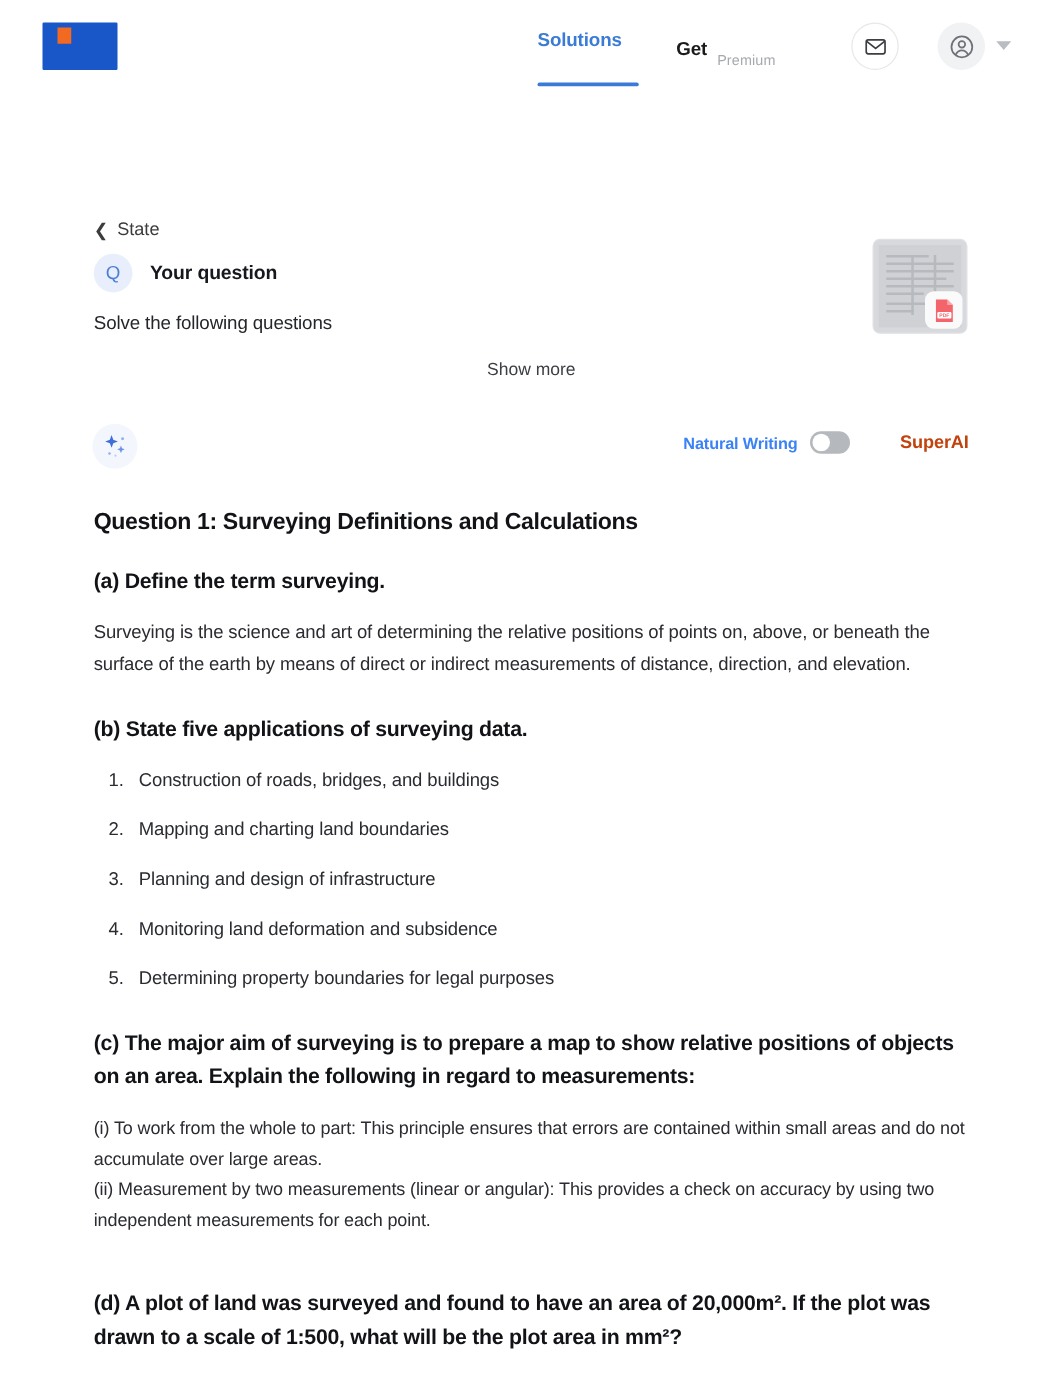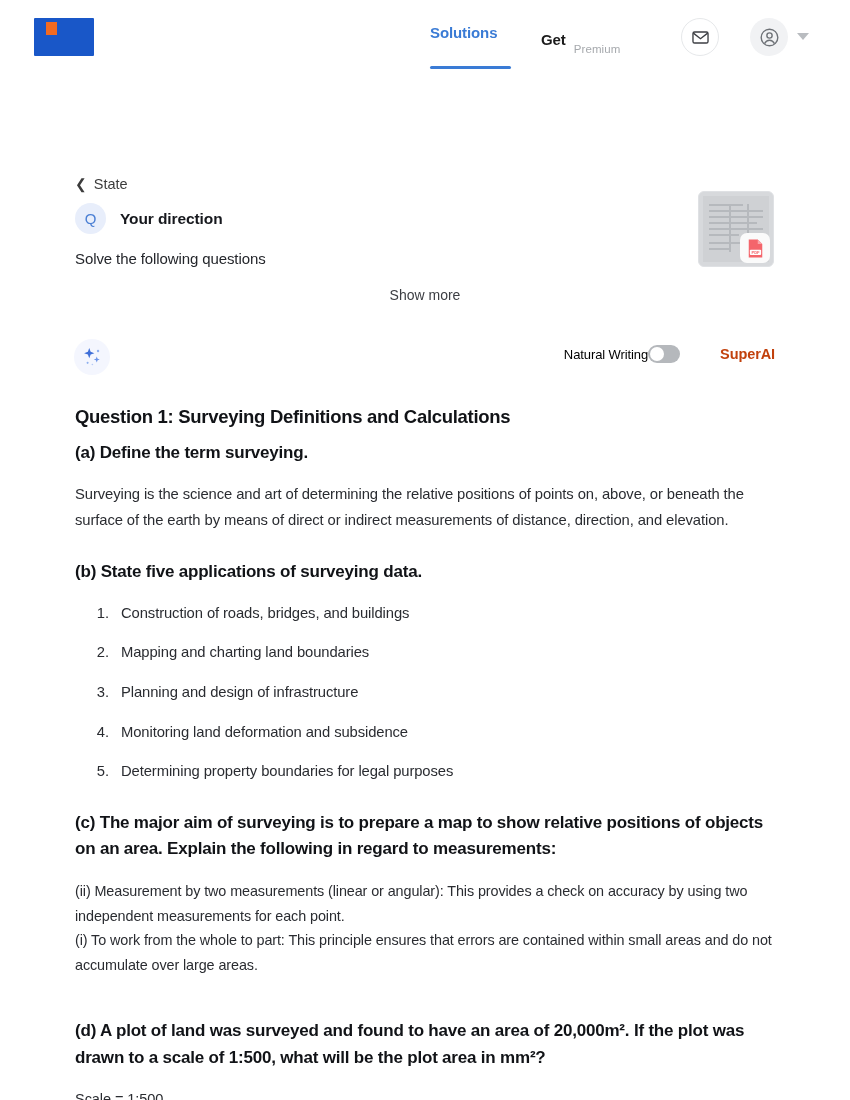--- a/index.html
+++ b/index.html
@@ -186,22 +186,23 @@
     border-radius: 50%;
     background: #f4f6fe;
     display: flex; align-items: center; justify-content: center;
   }
   .toggle-row {
     position: absolute;
     right: 75px; top: 269px;
     display: flex; align-items: center; gap: 0;
   }
   .nw-label {
-    font-size: 13px; font-weight: normal; color: #000000;
-    letter-spacing: -0.1px;
+    font-size: 13px; font-weight: bold; color: #3b82f6;
+    letter-spacing: -0.1px;
+    margin-right: 10px;
   }
   .toggle {
     width: 32px; height: 18px;
     background: #b5b8bc;
     border-radius: 9px;
     position: relative;
     cursor: pointer;
     margin-right: 40px;
   }
   .toggle-knob {
@@ -220,39 +221,39 @@
   }
 
   
   .answer { position: absolute; left: 75px; top: 330px; width: 700px; }
 
   h1.qtitle {
     font-size: 18.5px;
     font-weight: bold;
     color: #111317;
     letter-spacing: -0.3px;
-    margin-bottom: 12px;
+    margin-bottom: 24px;
   }
   h2.part {
     font-size: 17px;
     font-weight: bold;
     color: #111317;
     letter-spacing: -0.2px;
     margin-bottom: 16px;
     line-height: 1.55;
   }
   p.para {
     font-size: 14.8px;
     color: #2a2c31;
     line-height: 1.72;
     letter-spacing: -0.1px;
     margin-bottom: 26px;
   }
   ol.applist {
-    margin: 0 0 26px 38px;
+    margin: 0 0 26px 28px;
     padding: 0;
   }
   ol.applist li {
     font-size: 14.8px;
     color: #2a2c31;
     line-height: 1.6;
     letter-spacing: -0.1px;
     margin-bottom: 16px;
     padding-left: 8px;
   }
@@ -310,21 +311,21 @@
 
 <div class="content">
 
   <div class="back-row">
     <span class="back-chevron">❮</span>
     <span class="back-label">State</span>
   </div>
 
   <div class="q-row">
     <div class="q-badge">Q</div>
-    <div class="q-title">Your direction</div>
+    <div class="q-title">Your question</div>
   </div>
 
   <div class="q-text">Solve the following questions</div>
 
   <div class="attachment">
     <div class="attach-doc">
       <div class="attach-line" style="left:6px; top:8px; width:34px;"></div>
       <div class="attach-line" style="left:6px; top:14px; width:54px;"></div>
       <div class="attach-line" style="left:6px; top:20px; width:54px;"></div>
       <div class="attach-line" style="left:6px; top:26px; width:48px;"></div>
@@ -381,22 +382,22 @@
       <li>Construction of roads, bridges, and buildings</li>
       <li>Mapping and charting land boundaries</li>
       <li>Planning and design of infrastructure</li>
       <li>Monitoring land deformation and subsidence</li>
       <li>Determining property boundaries for legal purposes</li>
     </ol>
 
     <h2 class="part">(c) The major aim of surveying is to prepare a map to show relative positions of objects on an area. Explain the following in regard to measurements:</h2>
 
     <div class="block-gap">
+      <p class="sub">(i) To work from the whole to part: This principle ensures that errors are contained within small areas and do not accumulate over large areas.</p>
       <p class="sub">(ii) Measurement by two measurements (linear or angular): This provides a check on accuracy by using two independent measurements for each point.</p>
-      <p class="sub">(i) To work from the whole to part: This principle ensures that errors are contained within small areas and do not accumulate over large areas.</p>
     </div>
 
     <div class="spacer-lg"></div>
 
     <h2 class="part">(d) A plot of land was surveyed and found to have an area of 20,000m². If the plot was drawn to a scale of 1:500, what will be the plot area in mm²?</h2>
 
     <div>
       <div class="calc-line">Scale = 1:500</div>
 
     </div>

